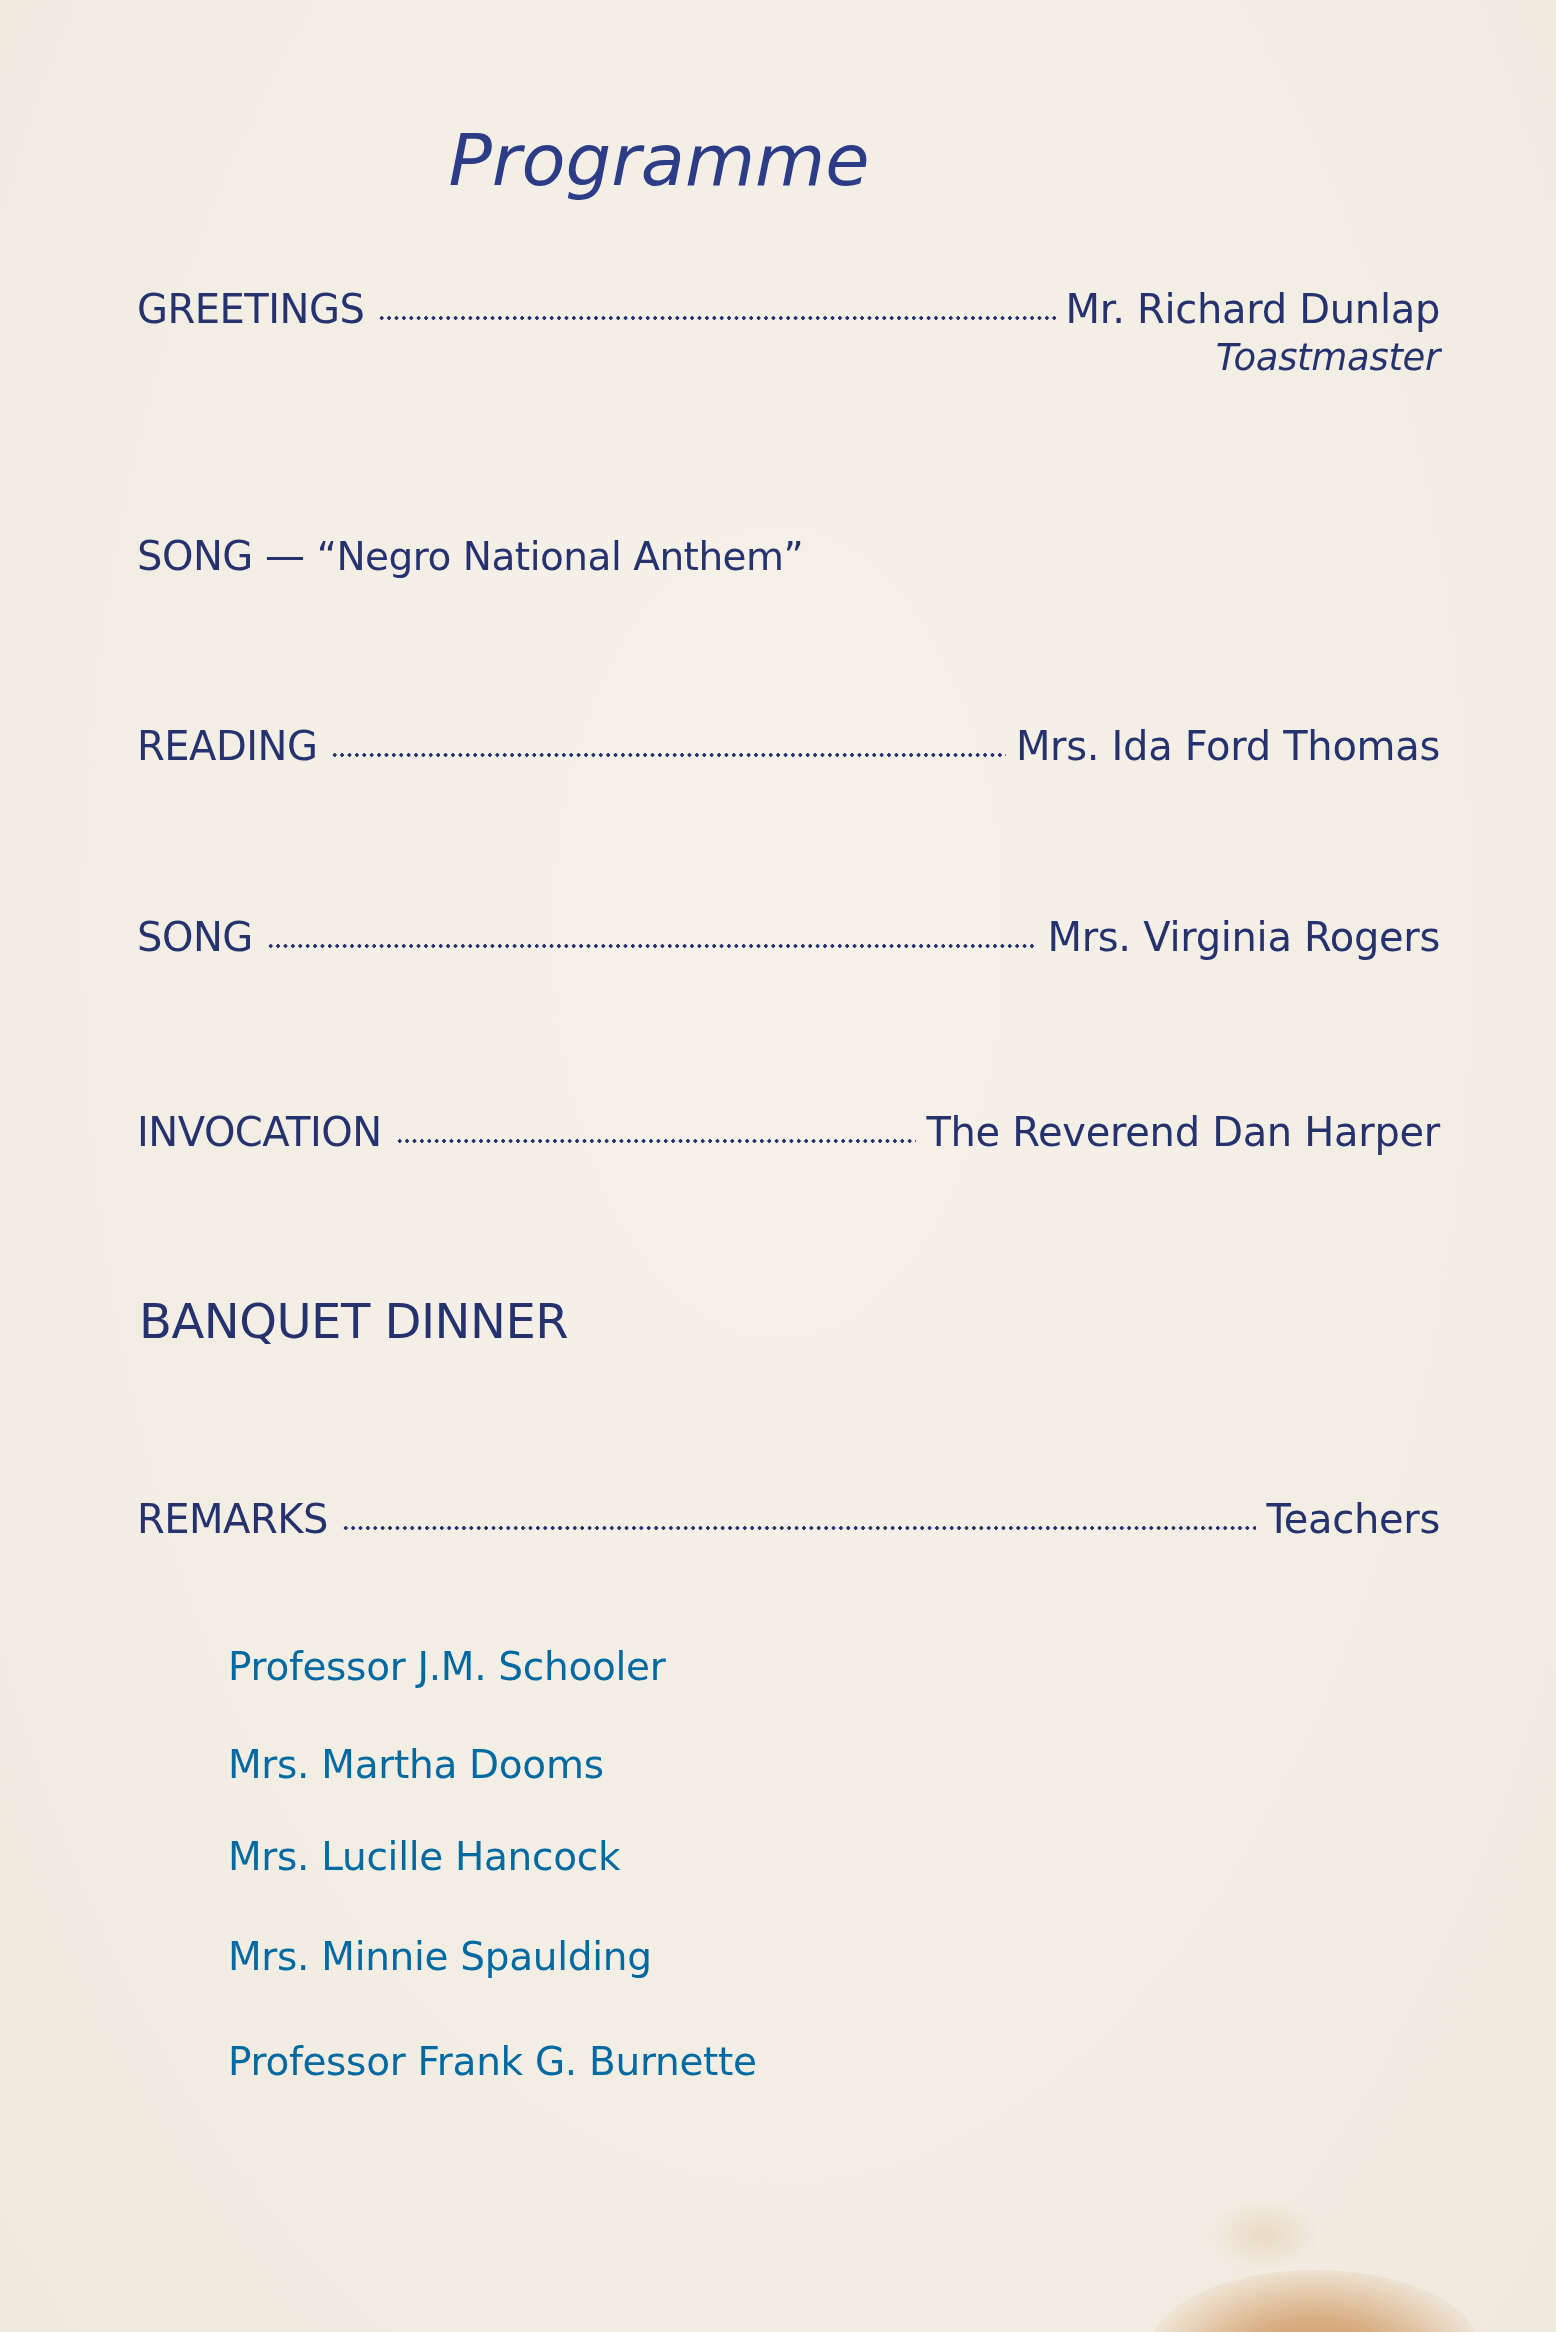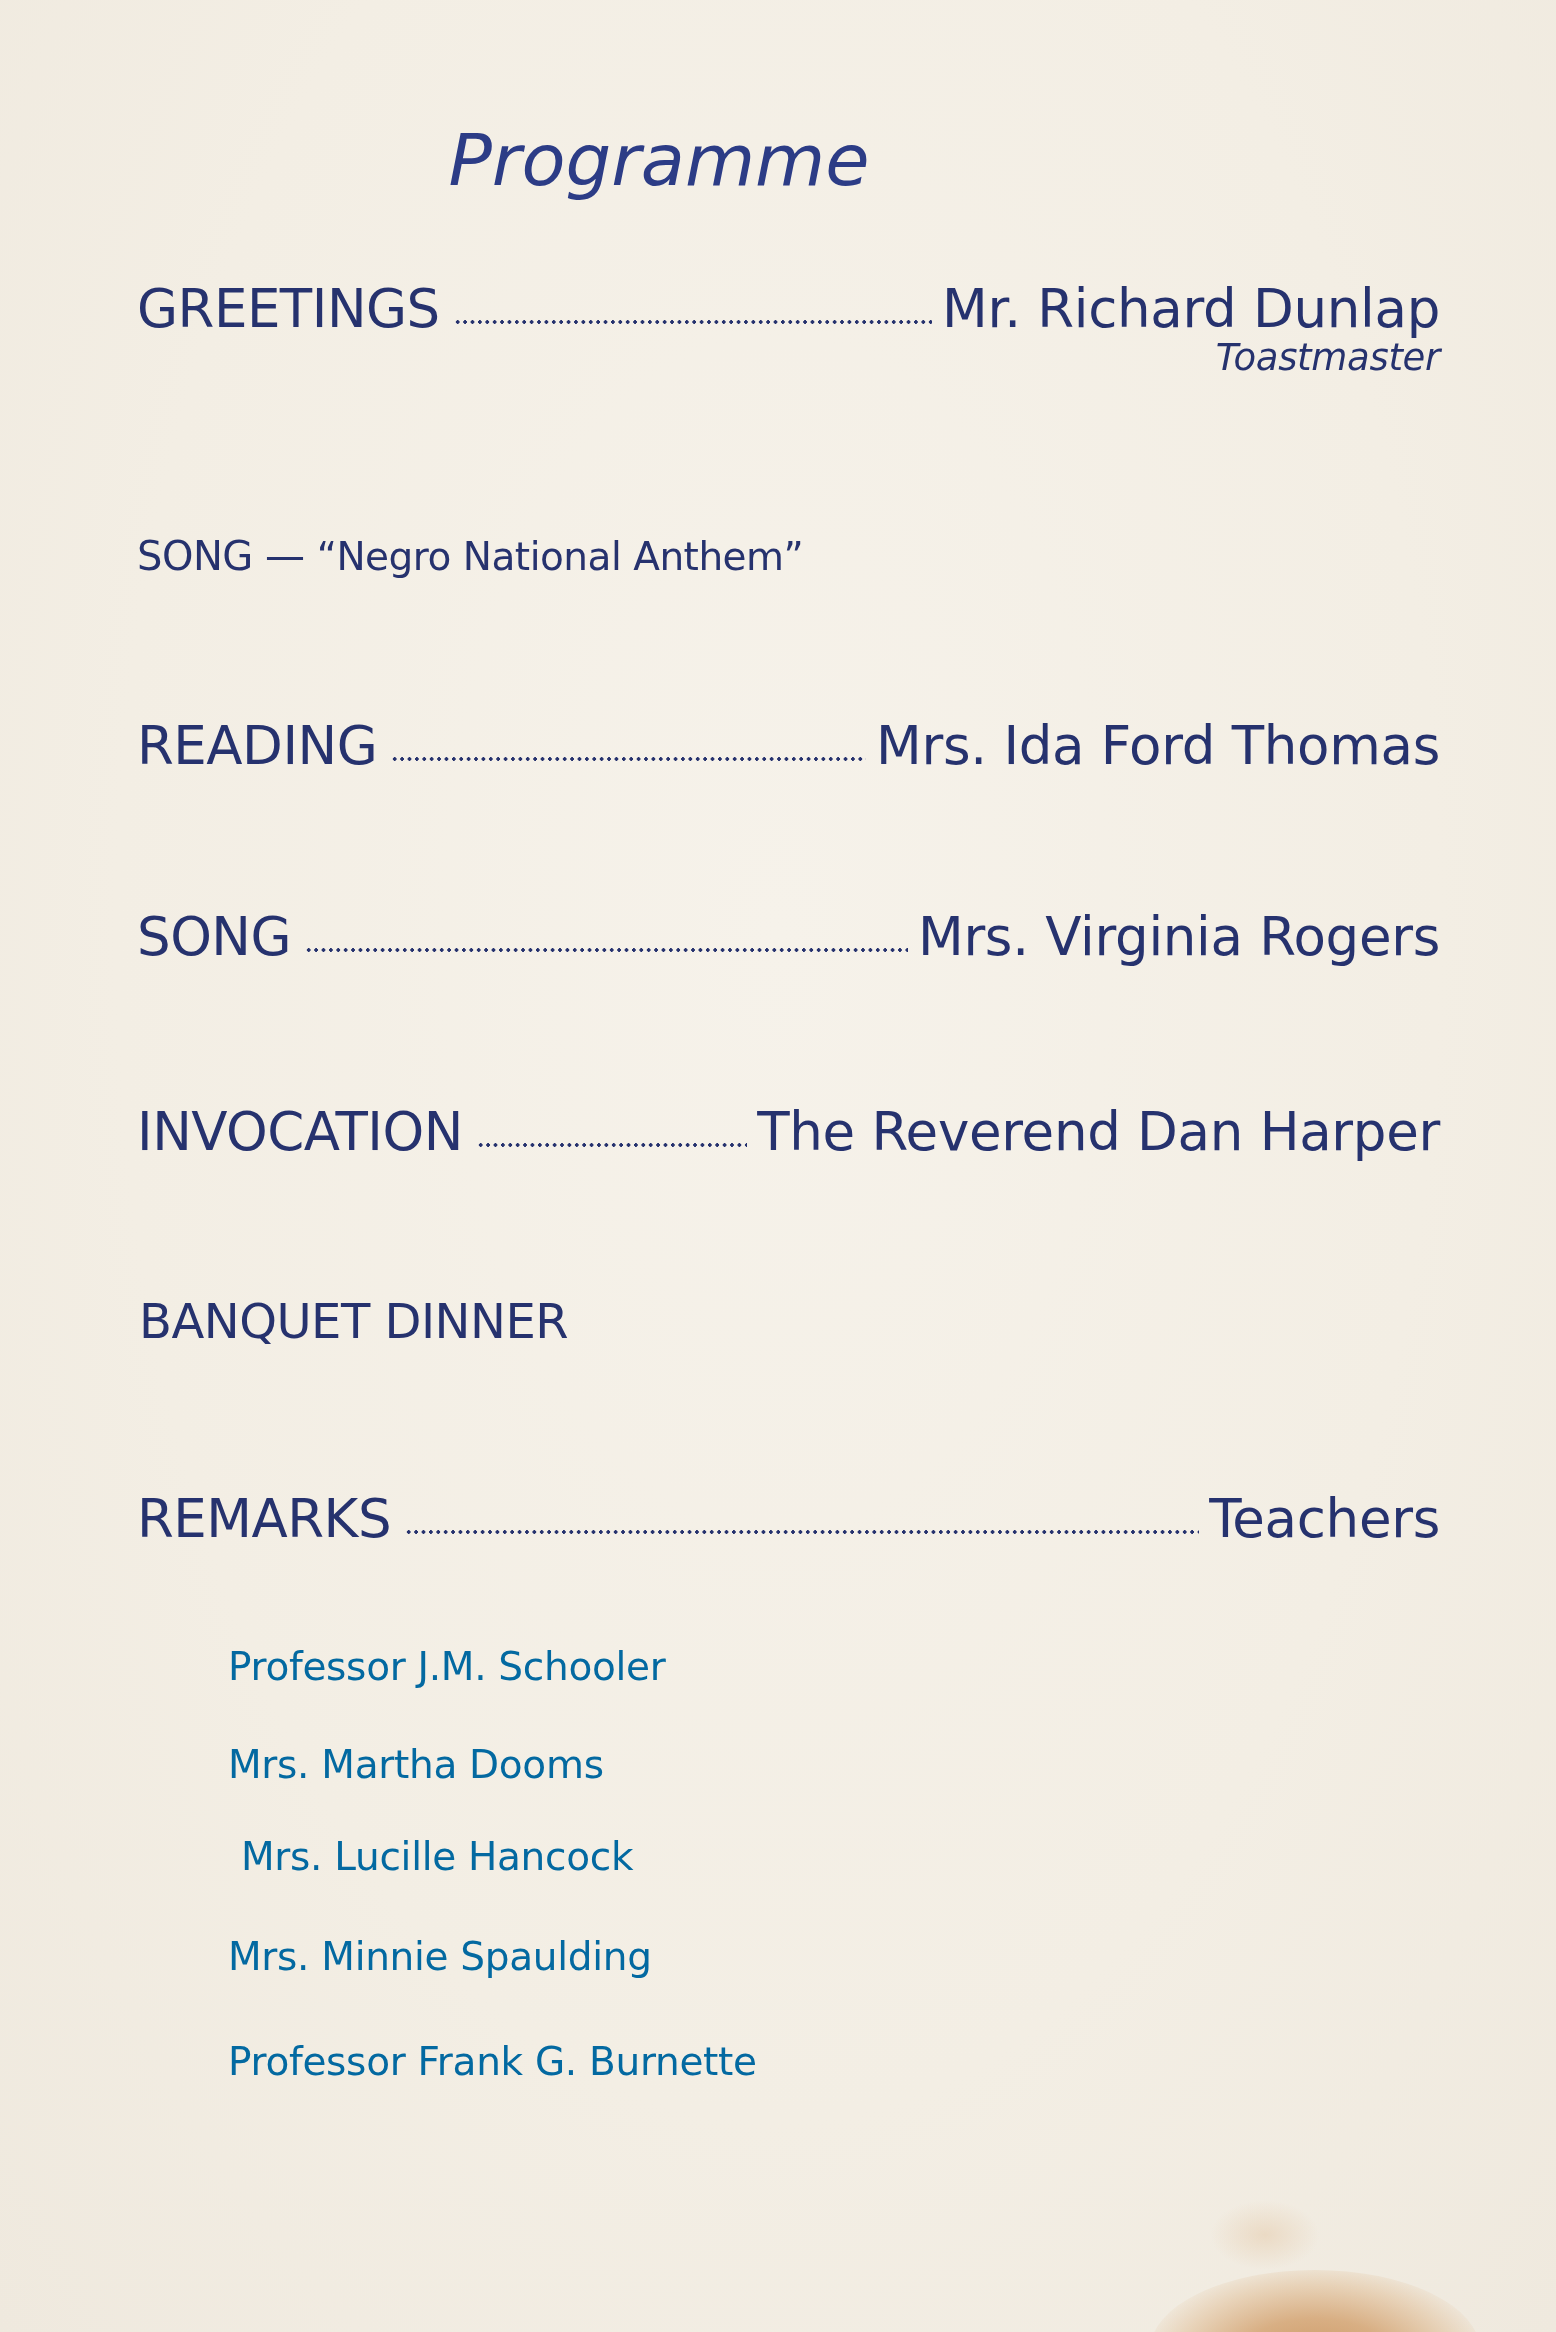--- a/index.html
+++ b/index.html
@@ -35,21 +35,21 @@
       letter-spacing: 0px;
       padding-left: 50px;
       box-sizing: border-box;
     }
     .row {
       position: absolute;
       left: 137px;
       width: 1303px;
       display: flex;
       align-items: baseline;
-      font-size: 53px;
+      font-size: 40px;
       line-height: 48px;
       white-space: nowrap;
     }
     .row .label {
       flex: 0 0 auto;
       letter-spacing: -0.5px;
     }
     .row .dots {
       flex: 1 1 auto;
       overflow: hidden;
@@ -161,19 +161,19 @@
   <div class="plain" style="top:1297px;">BANQUET DINNER</div>
 
   <div class="row" style="top:1495px;">
     <span class="label">REMARKS</span>
     <span class="dots"></span>
     <span class="value">Teachers</span>
   </div>
 
   <div class="teacher" style="top:1644px;">Professor J.M. Schooler</div>
   <div class="teacher" style="top:1742px;">Mrs. Martha Dooms</div>
-  <div class="teacher" style="top:1834px;margin-left:13px;">Mrs. Lucille Hancock</div>
+  <div class="teacher" style="top:1834px;">Mrs. Lucille Hancock</div>
   <div class="teacher" style="top:1934px;">Mrs. Minnie Spaulding</div>
   <div class="teacher" style="top:2039px;">Professor Frank G. Burnette</div>
 
   <div class="stain-speck"></div>
   <div class="stain"></div>
 </div>
 
 </body></html>

